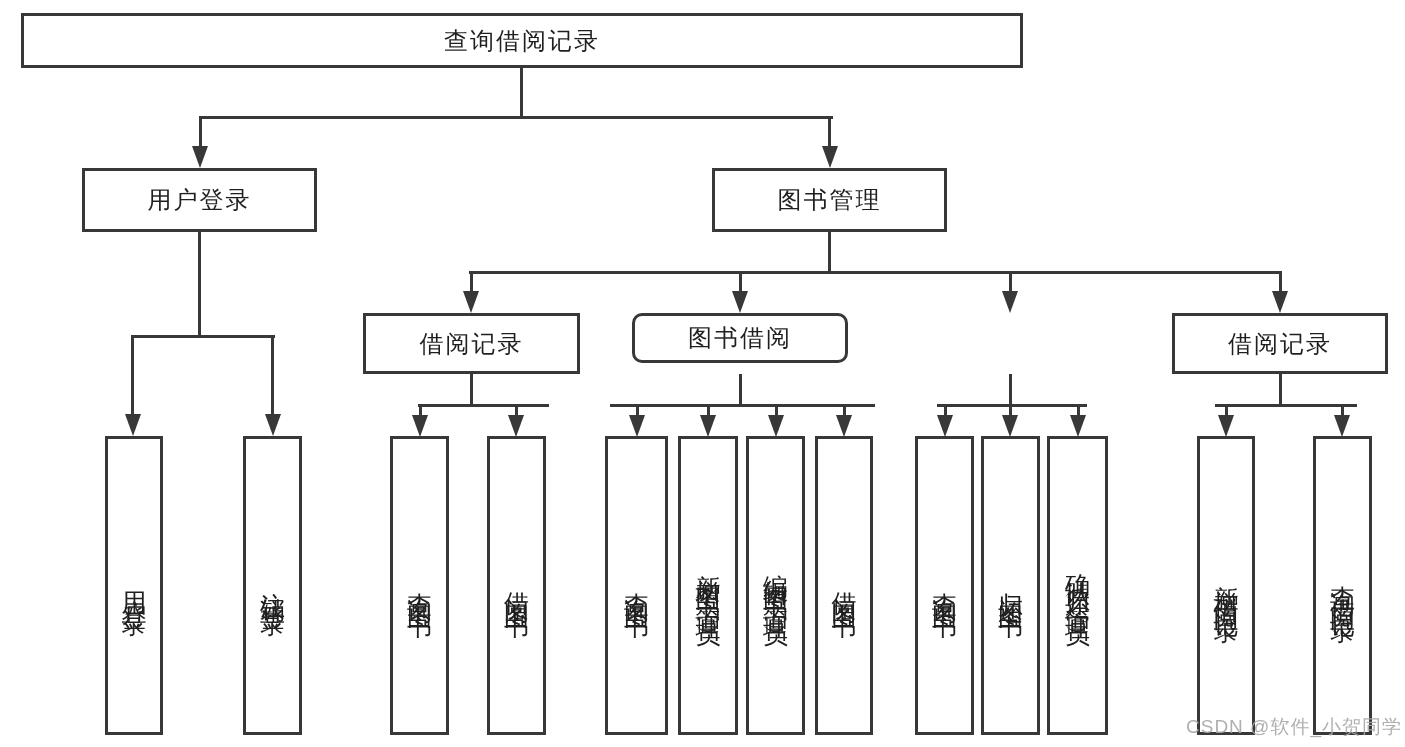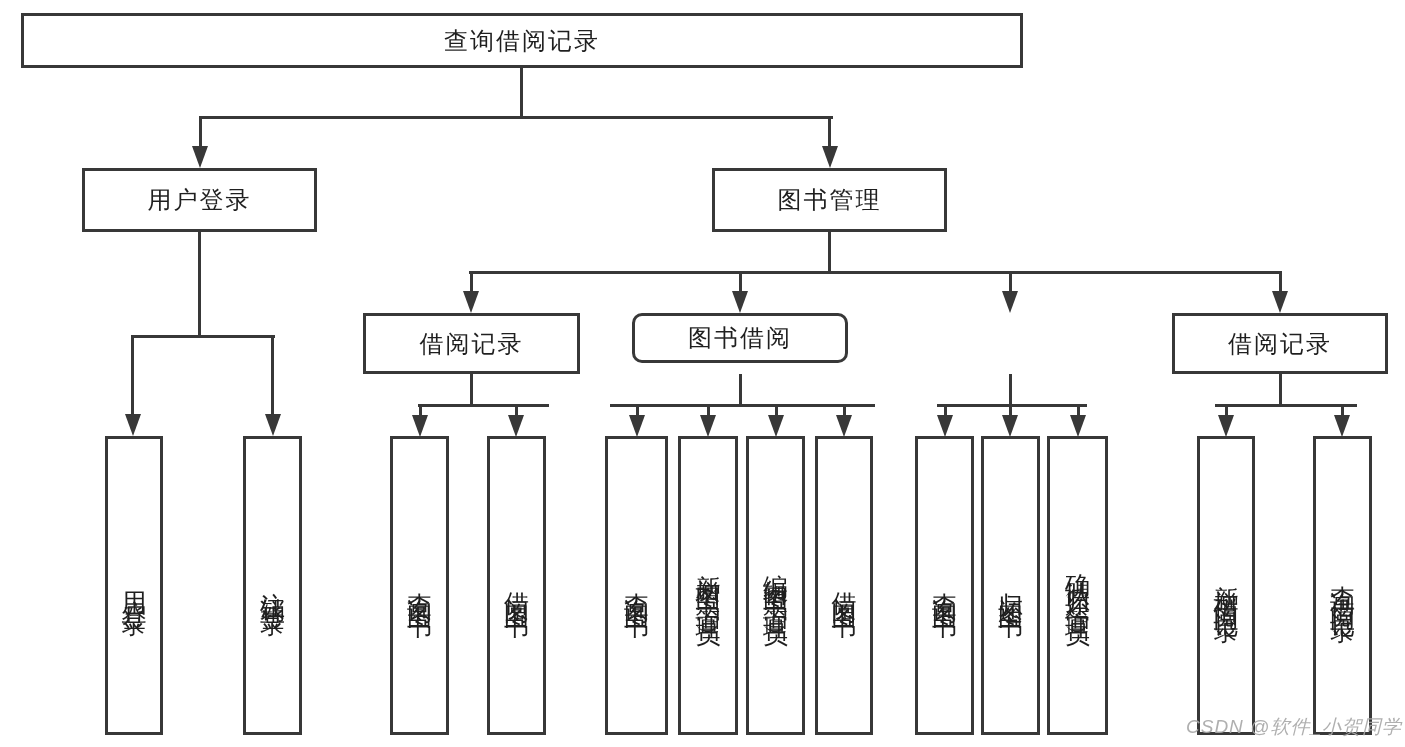--- a/index.html
+++ b/index.html
@@ -51,21 +51,20 @@
   }
   .watermark {
     position: absolute;
     left: 1186px;
     top: 714px;
     font-size: 19px;
     color: rgba(168,168,168,0.92);
     letter-spacing: 1px;
     z-index: 6;
     white-space: nowrap;
-    font-style: italic;
   }
 </style>
 </head>
 <body>
 
 <div id="stage">
 
   <div class="box" style="left:21px; top:13px; width:1002px; height:55px;">
     <span>查询借阅记录</span>
   </div>

